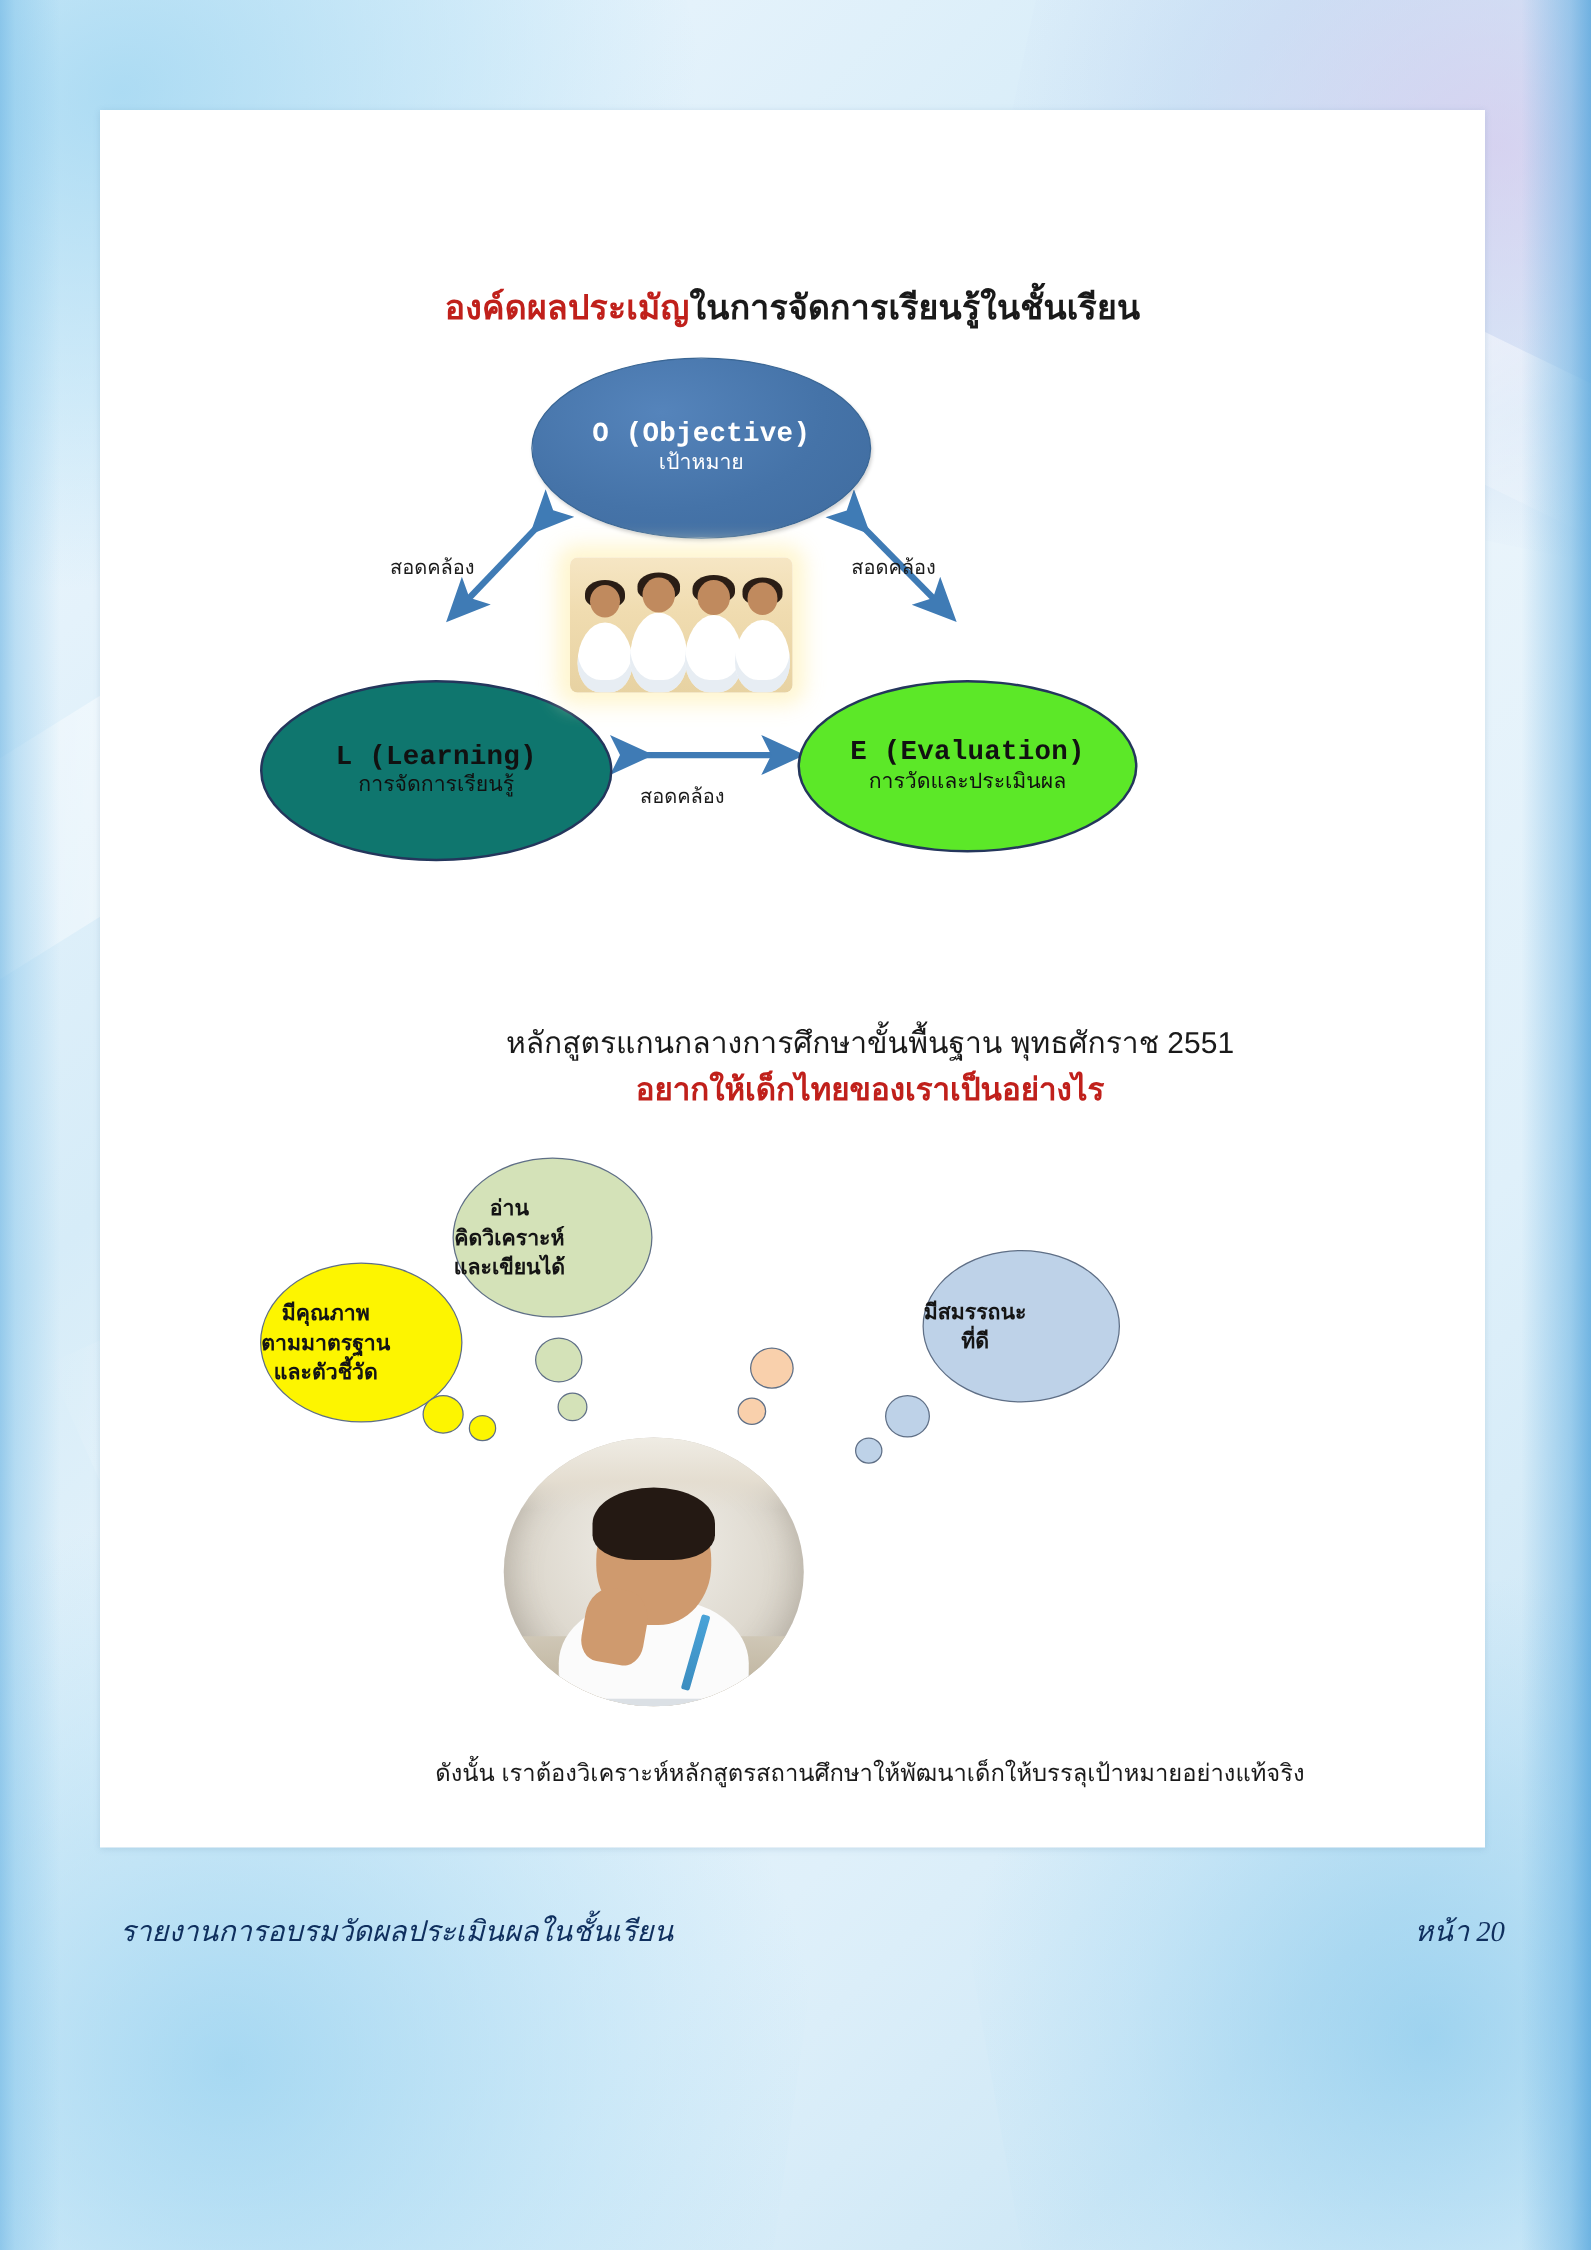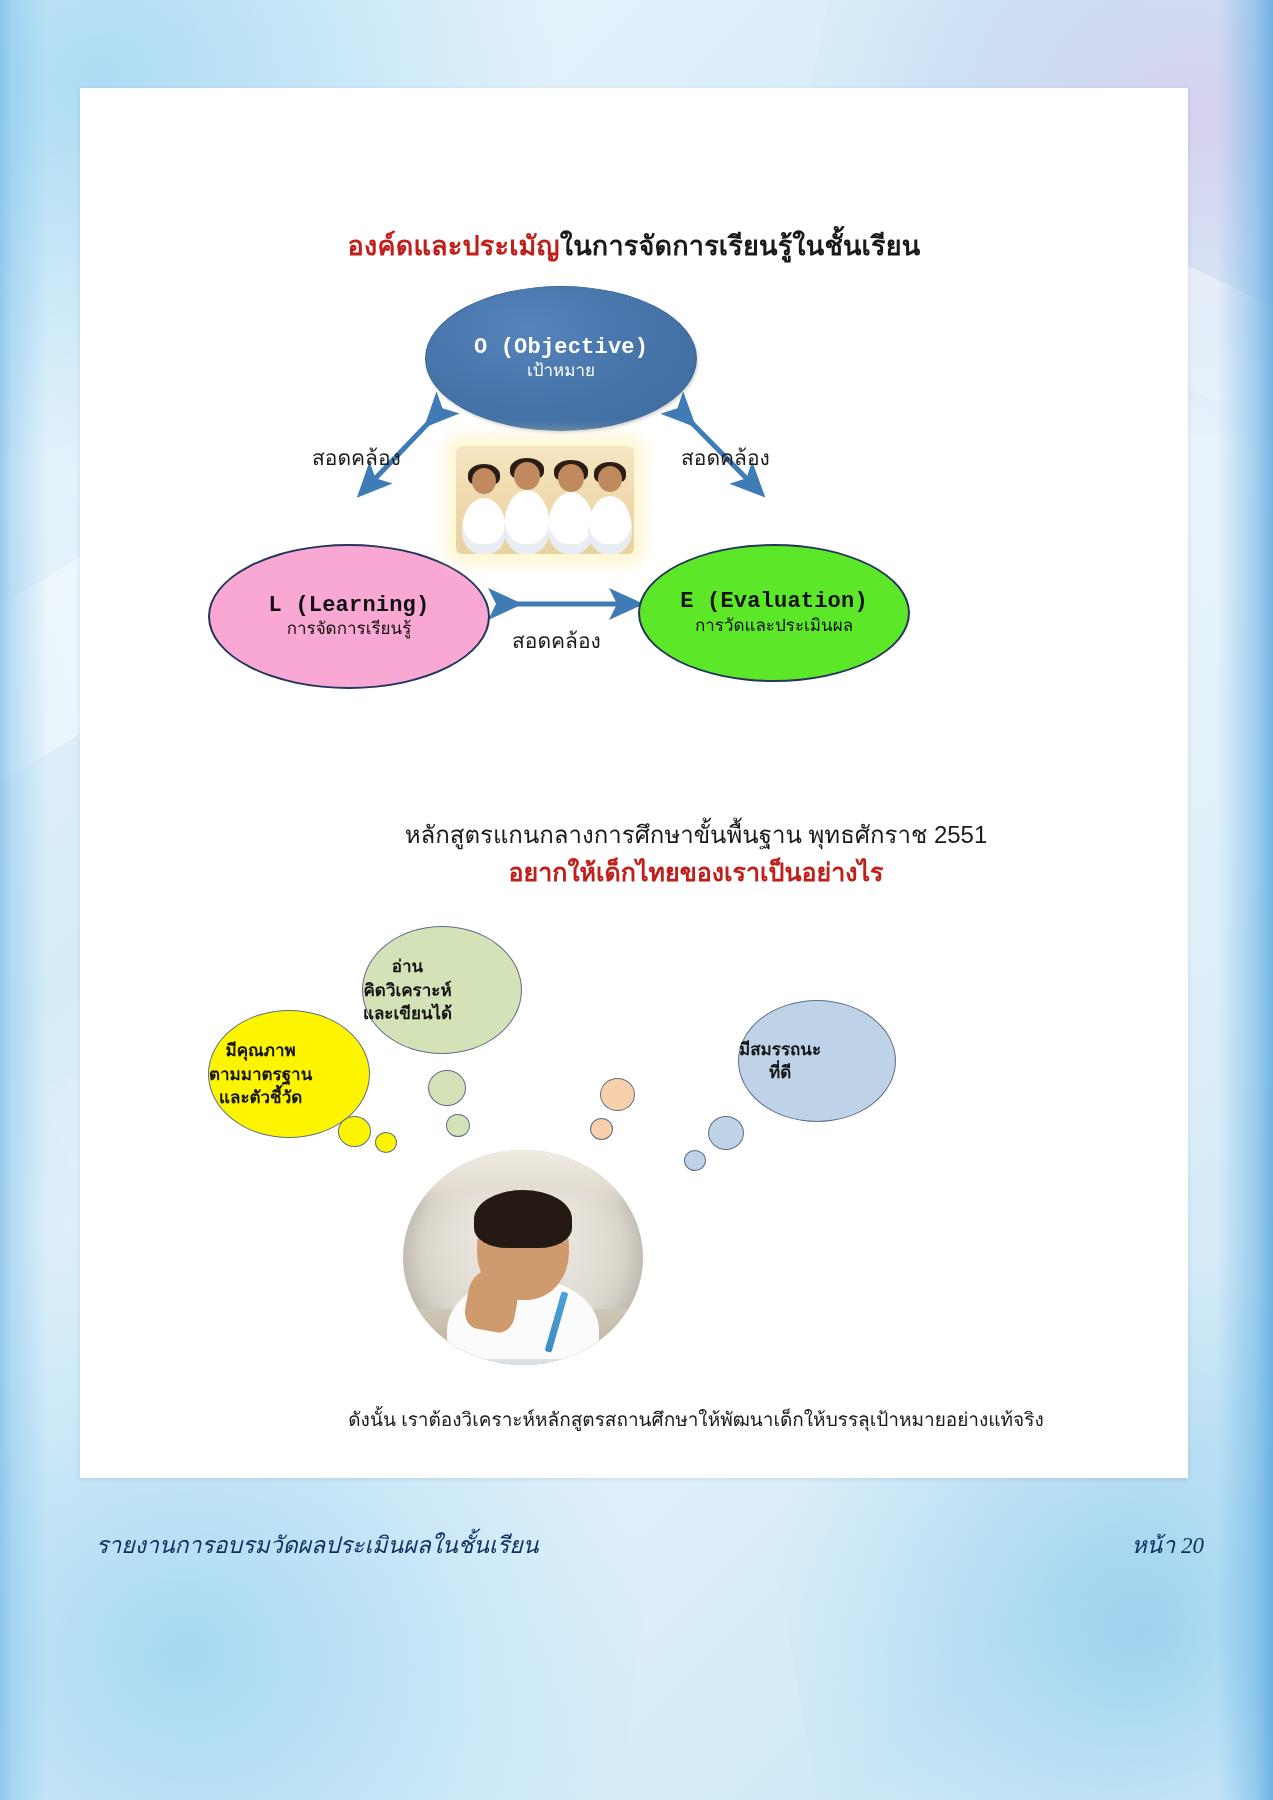--- a/index.html
+++ b/index.html
@@ -119,21 +119,21 @@
     width: 272px; height: 145px;
     background: radial-gradient(ellipse at 38% 30%, #5584bb 0%, #4573a8 55%, #3f6b9e 100%);
     border: 1px solid #3a6characters;
     border: 1px solid #3a6694;
     color: #ffffff;
     box-shadow: 1px 2px 3px rgba(0,0,0,0.18);
   }
   .ell-learning {
     left: 128px; top: 258px;
     width: 282px; height: 145px;
-    background: #f9a8d4;
+    background: #0f766e;
     border: 2px solid #24365c;
     color: #111111;
   }
   .ell-evaluation {
     left: 558px; top: 258px;
     width: 272px; height: 138px;
     background: #5ce828;
     border: 2px solid #24365c;
     color: #111111;
   }
@@ -163,21 +163,21 @@
   .photo-kids .hair {
     position: absolute;
     border-radius: 50% 50% 38% 38%;
     background: #2a1d15;
   }
 
   
   .arrow-svg { position: absolute; left: 0; top: 0; width: 1108px; height: 470px; overflow: visible; }
   .arrow-label {
     position: absolute;
-    font-size: 21px;
+    font-size: 16px;
     color: #1b1b1b;
     white-space: nowrap;
   }
   .lbl-left  { left: 232px; top: 155px; }
   .lbl-right { left: 601px; top: 155px; }
   .lbl-bot   { left: 432px; top: 338px; }
 
   
   .section2 { position: relative; width: 1232px; margin-top: 62px; }
   .sec2-line1 {
@@ -322,21 +322,21 @@
   <div class="bg-blob blob-br"></div>
   <div class="bg-streak streak-a"></div>
   <div class="bg-streak streak-b"></div>
   <div class="bg-streak streak-c"></div>
   <div class="bg-edge-left"></div>
   <div class="bg-edge-dark"></div>
 
   <div class="sheet">
 
     <h1 class="section-title">
-      <span class="hl-red">องค์ดและประเมัญ</span><span>ในการจัดการเรียนรู้ในชั้นเรียน</span>
+      <span class="hl-red">องค์ดผลประเมัญ</span><span>ในการจัดการเรียนรู้ในชั้นเรียน</span>
     </h1>
 
     <div class="diagram">
 
       <svg class="arrow-svg" viewBox="0 0 1108 470">
         <defs>
           <marker id="ah" markerWidth="7" markerHeight="7" refX="3.2" refY="3.2" orient="auto">
             <path d="M0,0 L7,3.2 L0,6.4 L1.6,3.2 Z" fill="#3f7bb5"></path>
           </marker>
         </defs>

